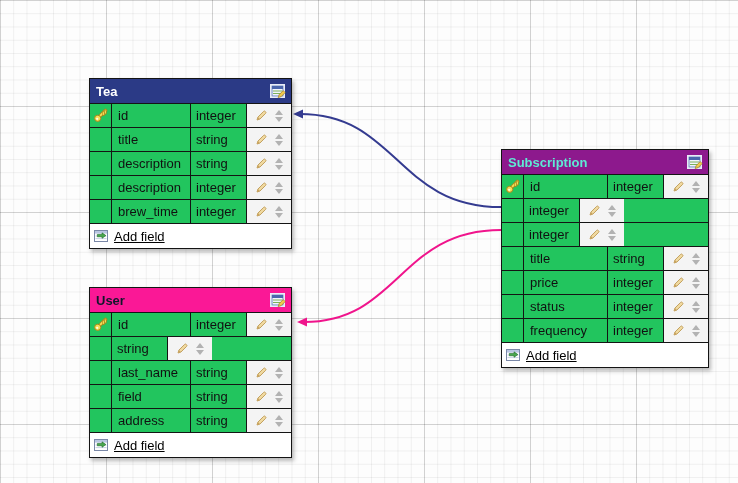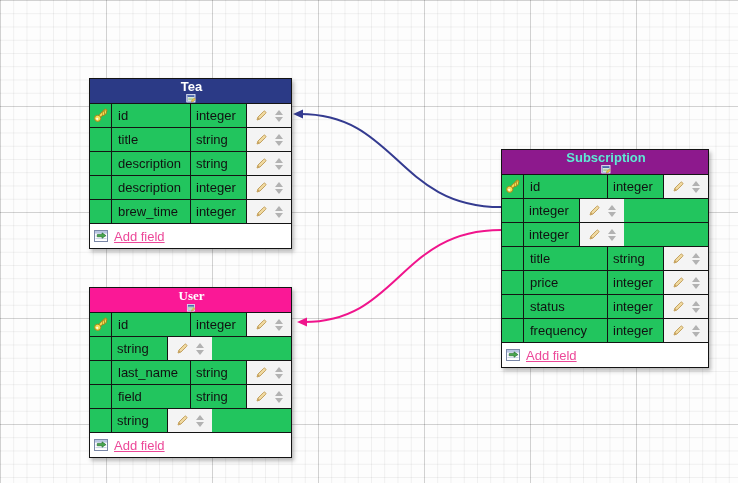--- a/index.html
+++ b/index.html
@@ -16,32 +16,32 @@
     background-position:77px 40px,77px 40px,row 0 0,0 0;
   }
   svg.connections { position:absolute; left:0; top:0; width:738px; height:483px; }
   .db-table {
     position:absolute; background:#fff; border:1px solid #141414;
     box-shadow:2px 3px 4px rgba(60,60,60,0.35);
     font-size:13px; color:#111;
   }
   .db-header {
     height:24px; display:flex; align-items:center; justify-content:space-between;
-    padding:0 4px 0 6px; color:#fff; font-weight:bold; cursor:move;flex-direction:column;
+    padding:0 4px 0 6px; color:#fff; font-weight:bold; cursor:move;
   }
   .field-row { display:flex; height:23px; border-top:1px solid #141414; align-items:stretch; background:#22c55e; }
   .cell-key   { width:21px; border-right:1px solid #141414; display:flex; align-items:center; justify-content:center; flex:none; }
   .cell-name  { flex:1; display:flex; align-items:center; padding-left:6px; border-right:1px solid #141414; overflow:hidden; white-space:nowrap; }
   .cell-type  { width:50px; flex:none; display:flex; align-items:center; padding-left:5px; border-right:1px solid #141414; }
   .cell-actions { width:44px; flex:none; background:#f4f4f4; display:flex; align-items:center; justify-content:space-evenly; }
   .sort-arrows { display:flex; flex-direction:column; align-items:center; cursor:pointer; }
   .tri-up   { width:0;height:0;border-left:4px solid transparent;border-right:4px solid transparent;border-bottom:5px solid #b2b2b2; margin-bottom:2px; }
   .tri-down { width:0;height:0;border-left:4px solid transparent;border-right:4px solid transparent;border-top:5px solid #b2b2b2; }
   .add-row { height:24px; border-top:1px solid #141414; display:flex; align-items:center; gap:4px; padding-left:4px; background:#fff; }
-  .add-link { color:#ec4899; text-decoration:underline; cursor:pointer; }
+  .add-link { color:#000000; text-decoration:underline; cursor:pointer; }
   .icon { display:inline-flex; }
 </style>
 </head>
 <body>
 
 <div class="canvas" id="canvas">
   <svg class="connections" id="connections">
       <path d="M 501 207 C 397 207, 397 114, 300 114" fill="none" stroke="#343b90" stroke-width="2"></path>
       <polygon points="293,114 303,109.5 303,118.5" fill="#343b90"></polygon>
       <path d="M 501 230 C 399 230, 399 322, 304 322" fill="none" stroke="#f0148c" stroke-width="2"></path>
@@ -184,21 +184,21 @@
       <svg class="icon" width="16" height="13" viewBox="0 0 16 13">
         <rect x="0.5" y="0.5" width="13" height="11" fill="#ffffff" stroke="#7a88a8"></rect>
         <rect x="1" y="1" width="12" height="2.6" fill="#b9c6e2"></rect>
         <path d="M1.5 6 h11 M1.5 8.6 h11" stroke="#c9d2e6" stroke-width="1"></path>
         <path d="M3 9.5 h6 v-2 l5 3.5 -5 3.5 v-2 h-6 z" fill="#49a84f" stroke="#1f6b2a" stroke-width="0.8" transform="translate(1,-3) scale(0.78)"></path>
       </svg>
       <span class="add-link">Add field</span>
     </div>
   </div>
     <div class="db-table" style="left: 89px; top: 287px; width: 201px;">
-    <div class="db-header" style="background: rgb(250, 24, 150); color: #ffffff; font-family: Liberation Serif, serif;">
+    <div class="db-header" style="background: rgb(250, 24, 150); color: #0f172a;">
       <span>User</span>
       <svg class="icon" width="17" height="15" viewBox="0 0 17 15">
         <rect x="0.5" y="0.5" width="14" height="13" fill="#ffffff" stroke="#e8ecf8"></rect>
         <rect x="2" y="2" width="11" height="10" fill="#f2f5fd" stroke="#6a85c0" stroke-width="1"></rect>
         <rect x="2" y="2" width="11" height="3" fill="#4a66ad"></rect>
         <path d="M3 7 h9 M3 9.5 h9" stroke="#7cb25c" stroke-width="1.2"></path>
         <path d="M8.2 13.6 l1-3 4-4 2 2 -4 4 -3 1z" fill="#f2c94c" stroke="#9c7a22" stroke-width="0.7"></path>
       </svg>
     </div>
     <div>
@@ -301,20 +301,21 @@
     <div class="cell-key">
       <svg class="icon" width="15" height="15" viewBox="0 0 15 15" style="visibility: hidden;">
         <path d="M6.8 8.2 L12.5 2.5" stroke="#a9881c" stroke-width="3.6" stroke-linecap="round"></path>
         <path d="M6.8 8.2 L12.5 2.5" stroke="#f6de58" stroke-width="1.8" stroke-linecap="round"></path>
         <path d="M12.3 2.7 l0.2 2.6 M10.5 4.5 l0.2 2.2" stroke="#a9881c" stroke-width="2.4" stroke-linecap="round"></path>
         <path d="M12.3 2.7 l0.15 2.3 M10.5 4.5 l0.15 1.9" stroke="#f6de58" stroke-width="1.1" stroke-linecap="round"></path>
         <circle cx="4.7" cy="10.3" r="3.1" fill="#f6de58" stroke="#a9881c"></circle>
         <circle cx="4.2" cy="10.8" r="1.1" fill="#fffdf0"></circle>
       </svg>
     </div>
+    <div class="cell-name">address</div>
     <div class="cell-type">string</div>
     <div class="cell-actions">
       <svg class="icon" width="13" height="13" viewBox="0 0 13 13">
         <path d="M2 11 l0.9-2.9 5.7-5.7 a1.1 1.1 0 0 1 1.6 0 l0.4 0.4 a1.1 1.1 0 0 1 0 1.6 L4.9 10.1 Z" fill="#f0d9a0" stroke="#bd9a55" stroke-width="0.9"></path>
         <path d="M2 11 l0.9-2.9 1.9 2z" fill="#caa560"></path>
       </svg>
       <span class="sort-arrows">
         <span class="tri-up"></span>
         <span class="tri-down"></span>
       </span>

